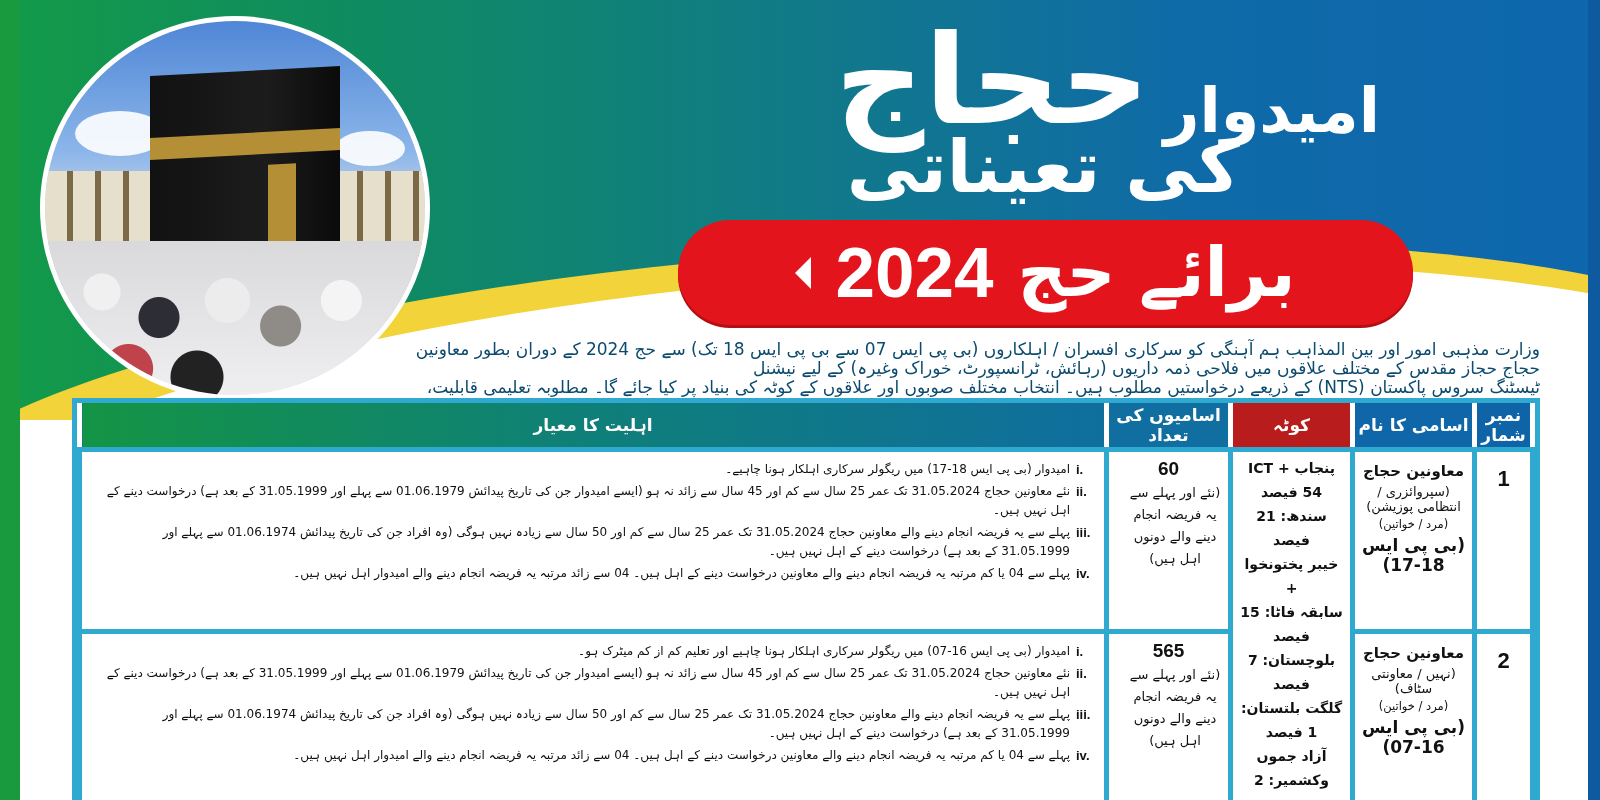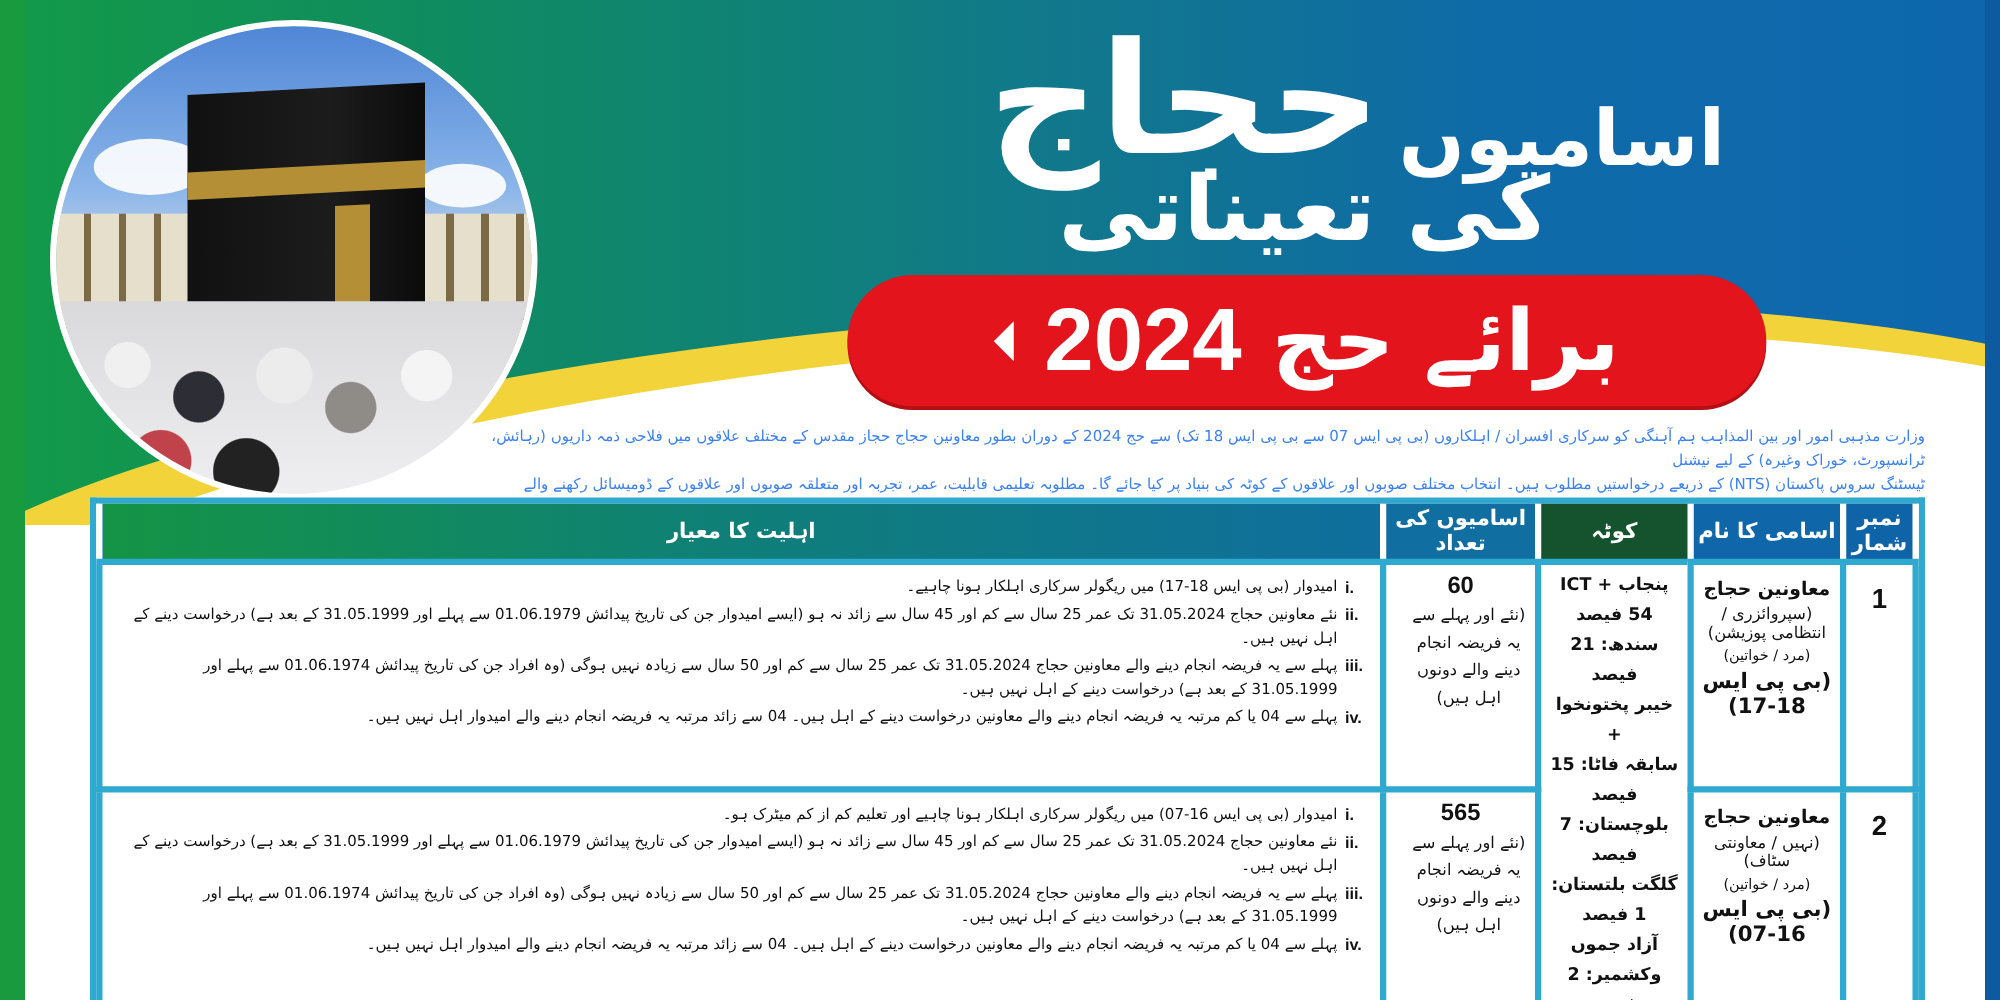--- a/index.html
+++ b/index.html
@@ -73,37 +73,37 @@
   }
   .pill-text { font-size: 68px; white-space: nowrap; }
   .pill-year { font-family: "Liberation Sans", sans-serif; font-size: 71px; font-weight: bold; direction: ltr; }
   .pill-arrow {
     width: 0; height: 0; border-top: 16px solid transparent; border-bottom: 16px solid transparent;
     border-right: 16px solid #ffffff;
   }
 
   .intro {
     position: absolute; left: 390px; top: 340px; width: 1150px; z-index: 4;
-    direction: rtl; text-align: right; font-size: 12px; line-height: 19px; color: #3b82f6;
+    direction: rtl; text-align: right; font-size: 17px; line-height: 19px; color: #0c4a6e;
   }
 
   .table-wrap {
     position: absolute; left: 72px; top: 398px; width: 1468px; height: 402px; z-index: 5;
     border: 5px solid #2fa9cf; border-bottom: none; background: #ffffff;
   }
   table { border-collapse: collapse; width: 100%; direction: rtl; table-layout: fixed; }
   thead tr { height: 46px; }
   th {
     color: #ffffff; font-weight: bold; font-size: 17px; text-align: center; vertical-align: middle;
     border-left: 5px solid #ffffff; border-right: 5px solid #ffffff;
     border-bottom: 5px solid #2fa9cf;
   }
   th.h-serial { background: #0f64a8; width: 58px; }
   th.h-name { background: #0f66a8; width: 122px; }
-  th.h-quota { background: #14532d; width: 122px; }
+  th.h-quota { background: #b91c1c; width: 122px; }
   th.h-count { background: #106ea0; width: 124px; }
   th.h-criteria { background: linear-gradient(270deg, #0f6e9e 0%, #0f7f79 50%, #149445 100%); }
 
   td {
     border: 5px solid #2fa9cf; vertical-align: top; font-size: 12.5px; color: #111;
     padding: 4px 6px;
   }
   td.serial { text-align: center; font-family: "Liberation Sans", sans-serif; font-weight: bold; font-size: 22px; padding-top: 14px; }
   td.name { text-align: center; padding-top: 10px; }
   .name-title { font-weight: bold; font-size: 15px; display: block; margin-bottom: 4px; }
@@ -139,21 +139,21 @@
   <div class="arcade" style="left:290px;width:100px;"></div>
   <div class="kaaba">
     <div class="kaaba-band"></div>
     <div class="kaaba-door"></div>
   </div>
   <div class="crowd"></div>
 </div>
 
 <div class="title-main">
   <div class="title-line1">
-    <span class="title-word-small">اسامیوں</span>
+    <span class="title-word-small">امیدوار</span>
     <span class="title-word-big">حجاج</span>
   </div>
   <div class="title-line2">کی تعیناتی</div>
 </div>
 
 <div class="red-pill">
   <span class="pill-text">برائے حج</span>
   <span class="pill-year">2024</span>
   <span class="pill-arrow"></span>
 </div>

